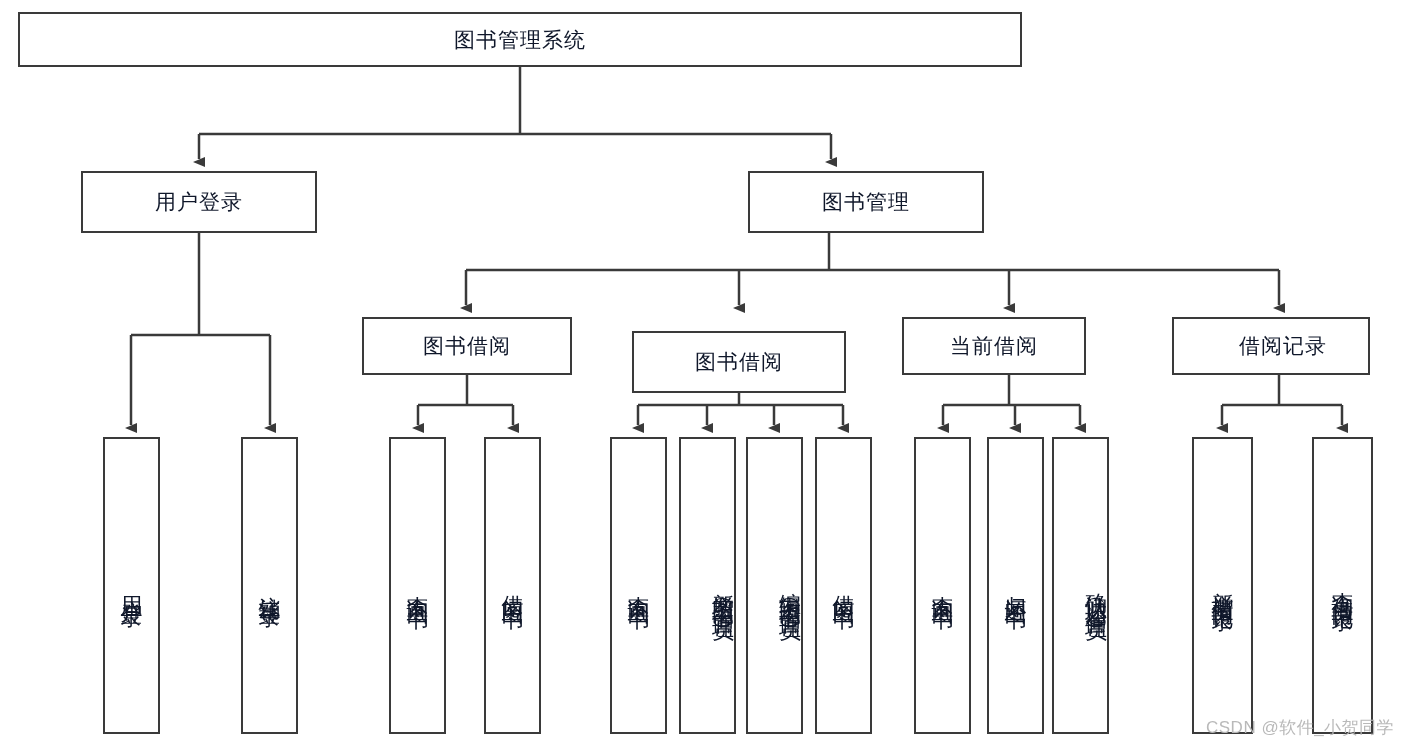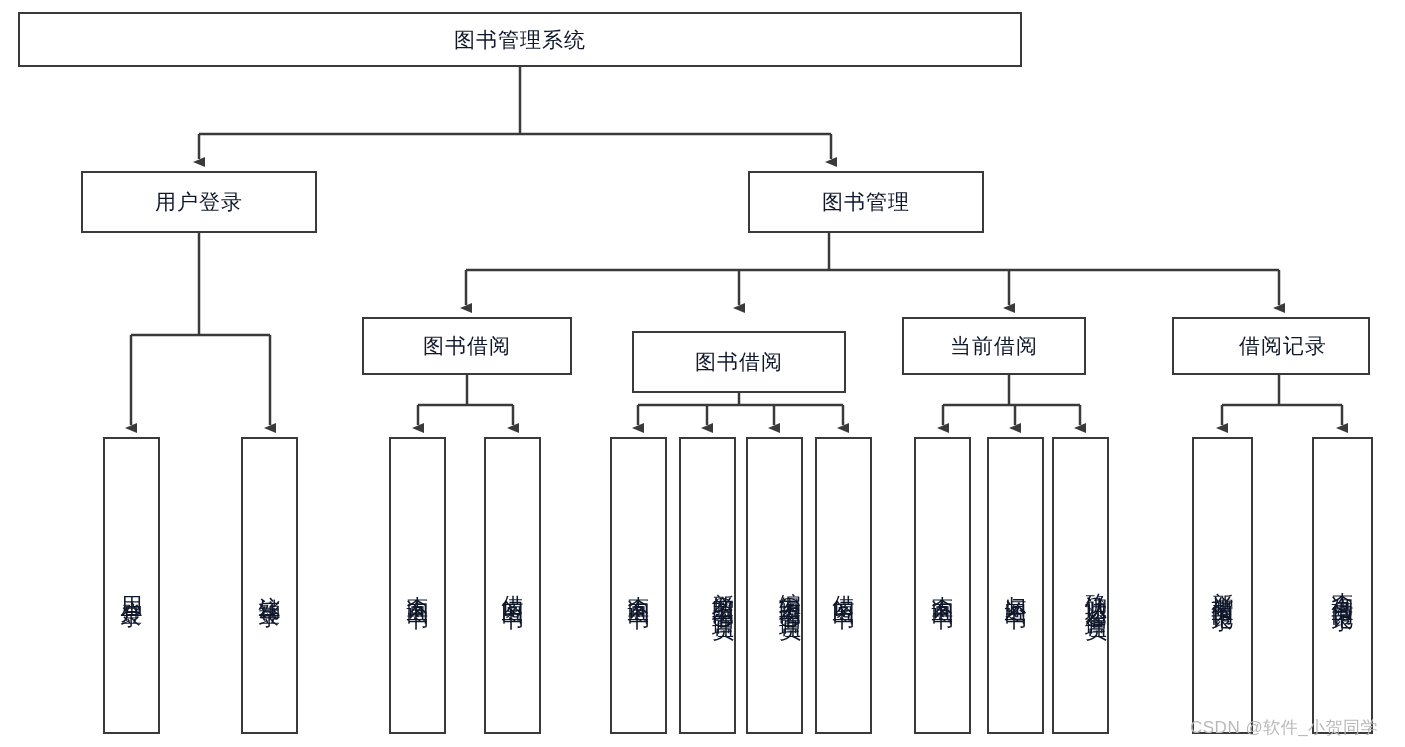--- a/index.html
+++ b/index.html
@@ -54,20 +54,21 @@
     width: 1405px;
     height: 747px;
     pointer-events: none;
   }
   .watermark {
     position: absolute;
     font-size: 17px;
     color: #b9b9b9;
     white-space: nowrap;
     letter-spacing: 0.5px;
+    margin-left: 16px;
   }
 </style>
 </head>
 <body>
 
 <div id="diagram-root">
 
   <svg class="edges" viewBox="0 0 1405 747">
     <defs>
       <marker id="arrow" markerWidth="10" markerHeight="12" refX="2" refY="6" orient="auto" markerUnits="userSpaceOnUse">

